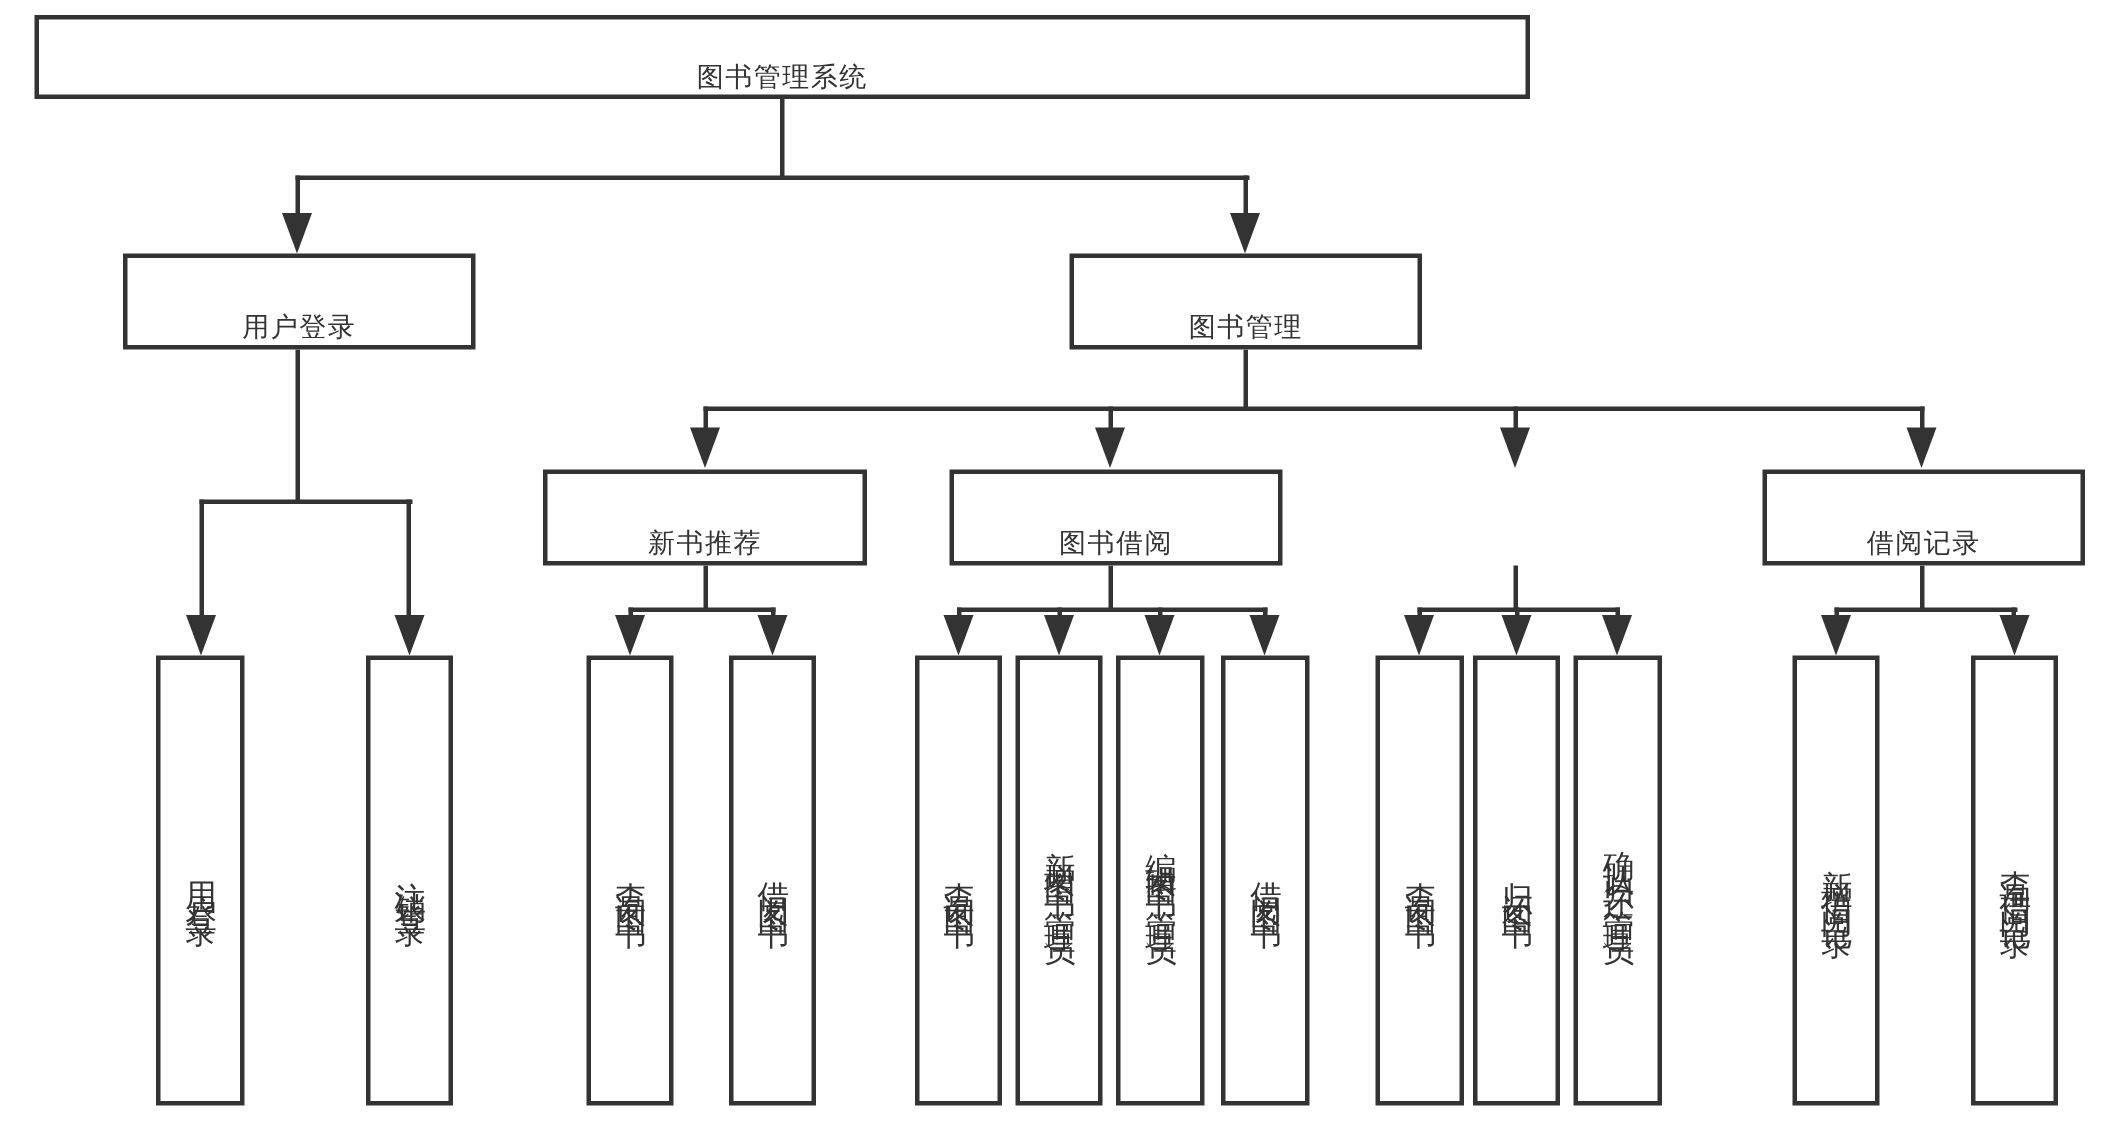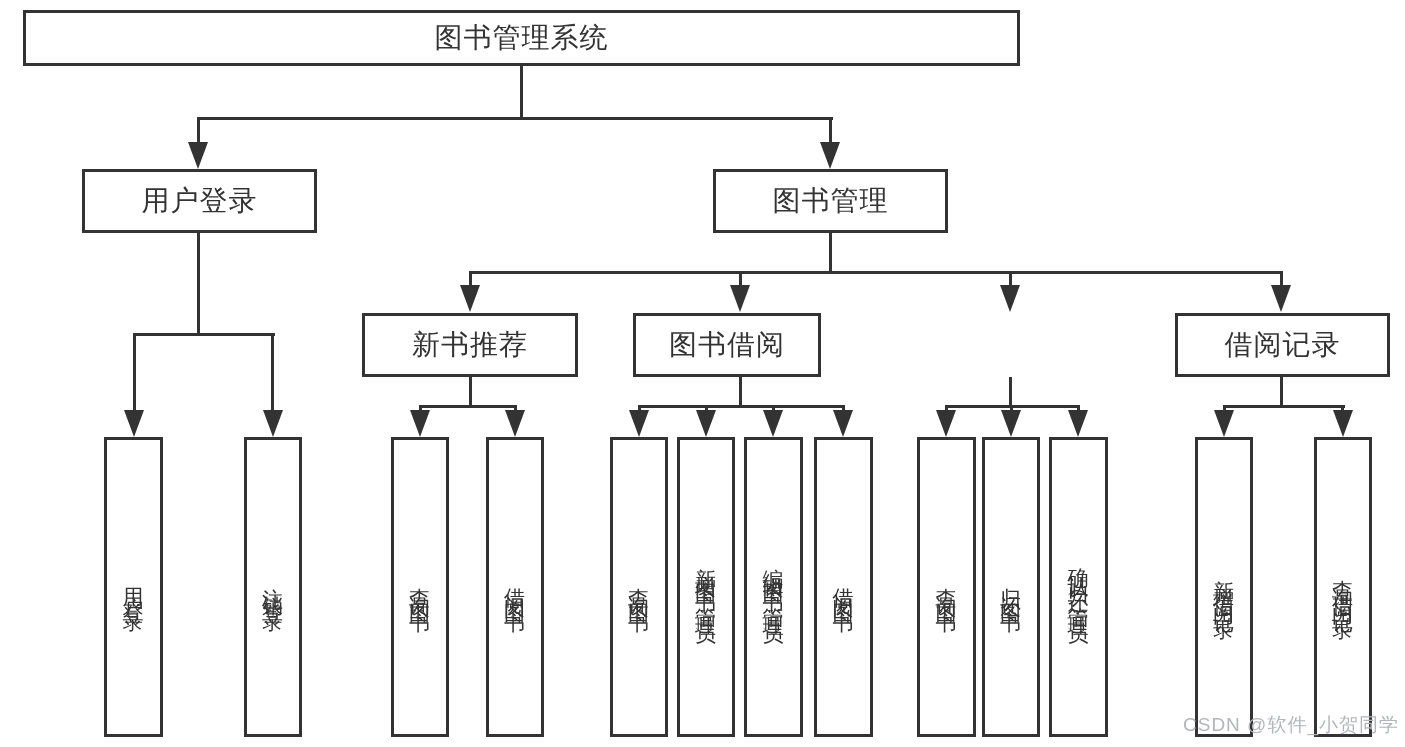--- a/index.html
+++ b/index.html
@@ -13,21 +13,21 @@
   .box {
     position:absolute;
     box-sizing:border-box;
     border:3px solid #333333;
     background:#ffffff;
     display:flex;
     align-items:center;
     justify-content:center;
     color:#333333;
   }
-  .hbox { font-size:28px; letter-spacing:1px; }
+  .hbox { font-size:18px; letter-spacing:1px;align-items:flex-end; }
   .vbox span {
     writing-mode:vertical-lr;
     text-orientation:mixed;
     font-size:21px;
     line-height:1;
     letter-spacing:8px;
     color:#333333;
     white-space:nowrap;
   }
   .hline { position:absolute; height:3px; background:#333333; }
@@ -119,21 +119,21 @@
   <div class="box hbox" style="left:82px; top:169px; width:235px; height:64px;">
     <span>用户登录</span>
   </div>
   <div class="box hbox" style="left:713px; top:169px; width:235px; height:64px;">
     <span>图书管理</span>
   </div>
 
   <div class="box hbox" style="left:362px; top:313px; width:216px; height:64px;">
     <span>新书推荐</span>
   </div>
-  <div class="box hbox" style="left:633px; top:313px; width:188px; height:64px;">
+  <div class="box hbox" style="left:633px; top:313px; width:222px; height:64px;">
     <span>图书借阅</span>
   </div>
   <div class="box hbox" style="left:1175px; top:313px; width:215px; height:64px;">
     <span>借阅记录</span>
   </div>
 
   <div class="box vbox" style="left:104px; top:437px; width:59px; height:300px;">
     <span>用户登录</span>
   </div>
   <div class="box vbox" style="left:244px; top:437px; width:58px; height:300px;">
@@ -170,15 +170,14 @@
     <span>确认归还（管理员）</span>
   </div>
 
   <div class="box vbox" style="left:1195px; top:437px; width:58px; height:300px;">
     <span>新增借阅记录</span>
   </div>
   <div class="box vbox" style="left:1314px; top:437px; width:58px; height:300px;">
     <span>查询借阅记录</span>
   </div>
 
-  <div class="watermark">CSDN @软件_小贺同学</div>
 
 </div>
 
 </body></html>

